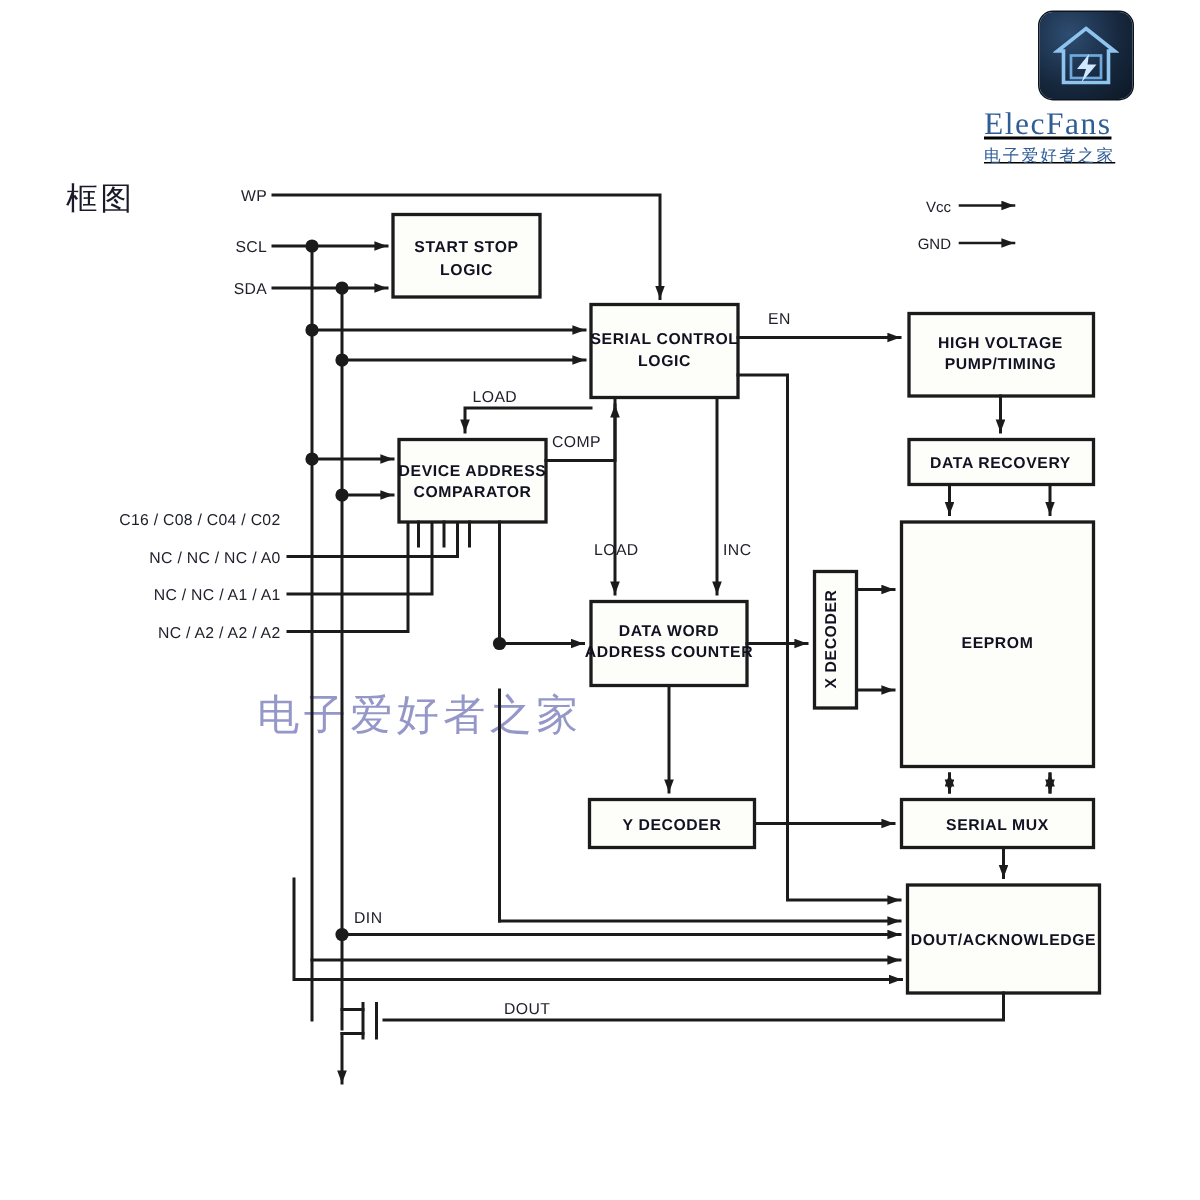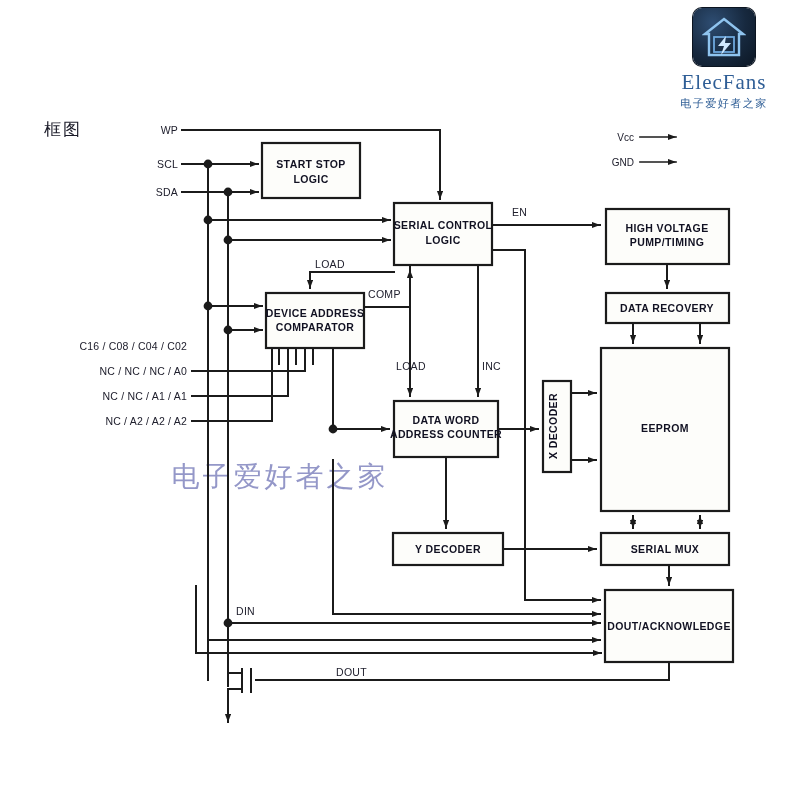--- a/index.html
+++ b/index.html
@@ -70,31 +70,31 @@
     font-family: "Liberation Sans", sans-serif;
     font-size: 10px;
     fill: #20202e;
     text-anchor: end;
   }
   #title-cn {
     position: absolute;
     left: 44px;
     top: 118px;
     font-family: "DejaVu Sans", sans-serif;
-    font-size: 17px;
+    font-size: 21px;
     color: #1a1a28;
     letter-spacing: 2px;
     white-space: nowrap;
   }
   #logo-wrap {
     position: absolute;
     left: 656px;
     top: 8px;
     width: 136px;
-    text-align: center;
+    text-decoration: underline;
   }
   #logo-mark {
     width: 62px;
     height: 58px;
     margin: 0 auto;
     border-radius: 9px;
     background:
       radial-gradient(ellipse at 32% 26%, #2e4d72 0%, #17293f 55%, #0c1724 100%);
     position: relative;
     box-shadow: 0 0 0 1px #0b1420;

